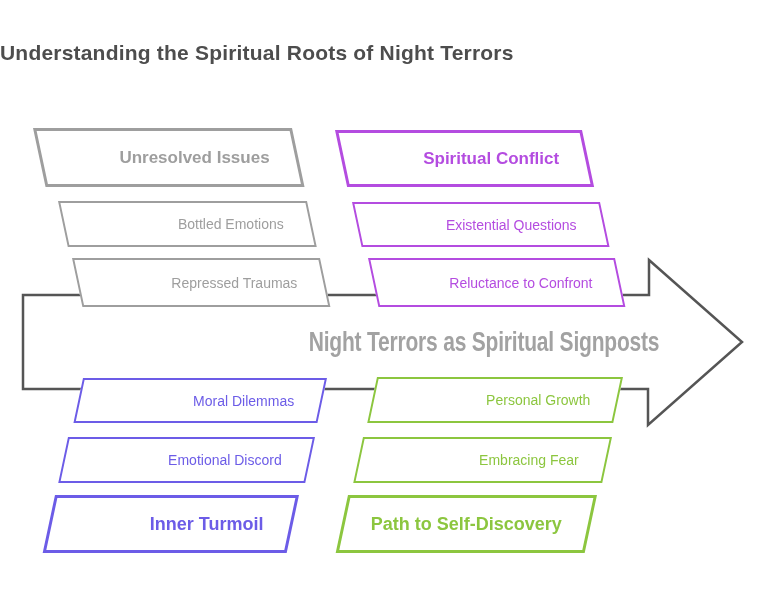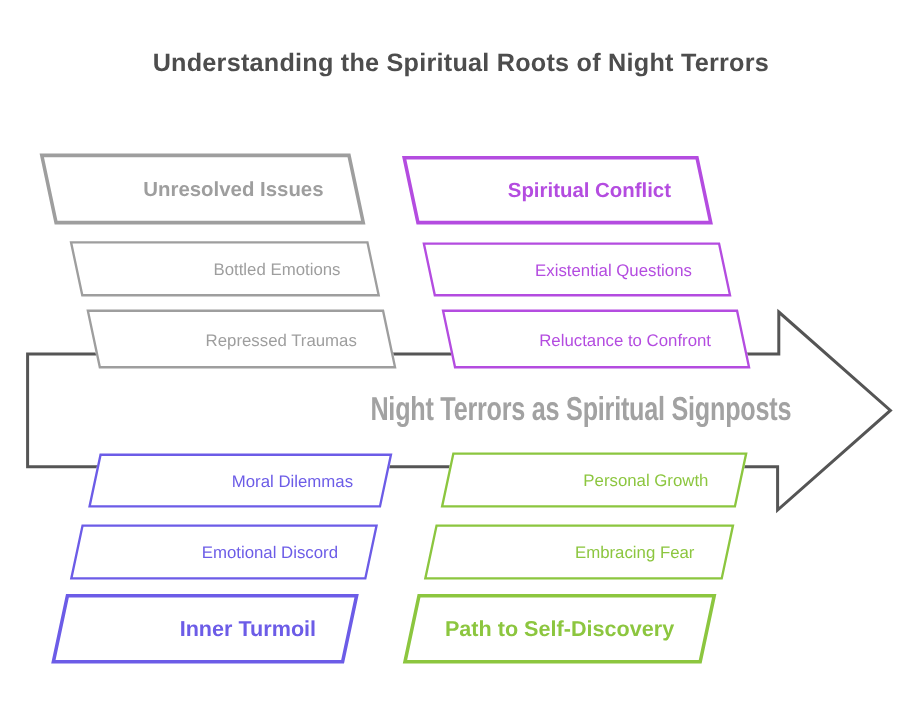--- a/index.html
+++ b/index.html
@@ -1,21 +1,21 @@
 <!DOCTYPE html>
 <html><head>
 <meta charset="utf-8">
 <style>
   html,body{margin:0;padding:0;background:#ffffff;}
   .canvas{
     position:relative;width:768px;height:603px;background:#ffffff;overflow:hidden;
     font-family:"Liberation Sans", sans-serif;
   }
   .title{
-    position:absolute;left:0;top:41px;width:768px;text-align:center;
+    position:absolute;left:0;top:41px;width:768px;text-align:left;
     font-size:21px;font-weight:bold;color:#4d4d4d;letter-spacing:0.2px;z-index:3;
   }
   .flow-svg{position:absolute;left:0;top:0;z-index:1;}
   .center-label{
     position:absolute;left:239px;top:324px;width:490px;line-height:36px;text-align:center;
     font-size:21px;font-weight:bold;color:#a2a2a2;letter-spacing:-0.2px;
     transform:scaleY(1.32);z-index:3;white-space:nowrap;
   }
   .pgram{
     position:absolute;background:#ffffff;box-sizing:border-box;z-index:2;

